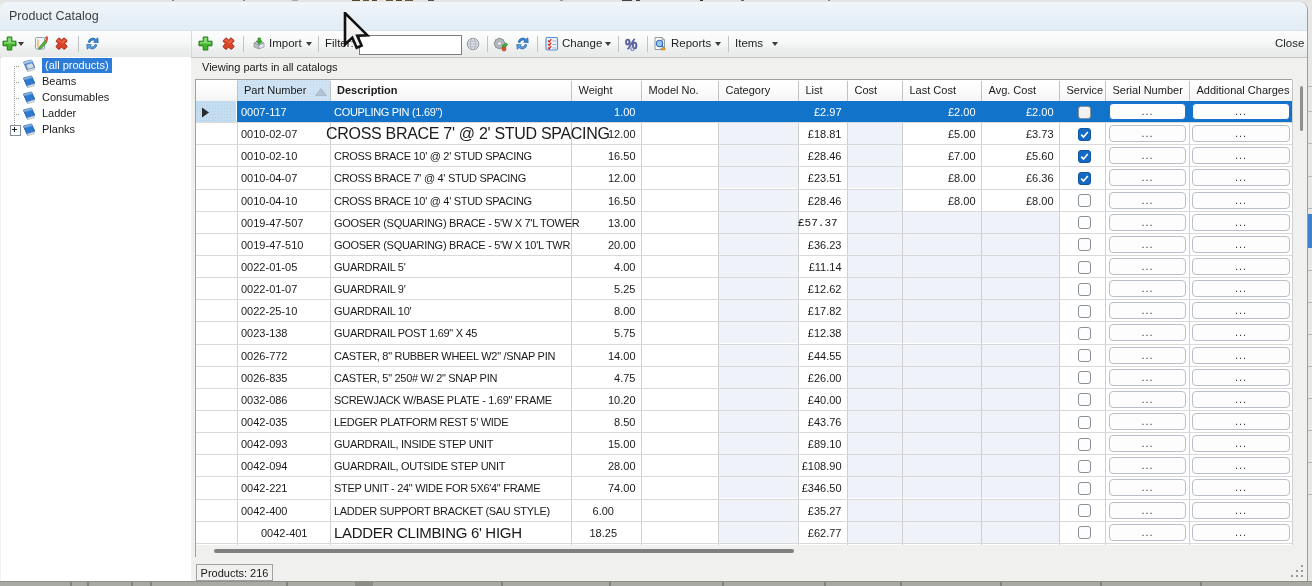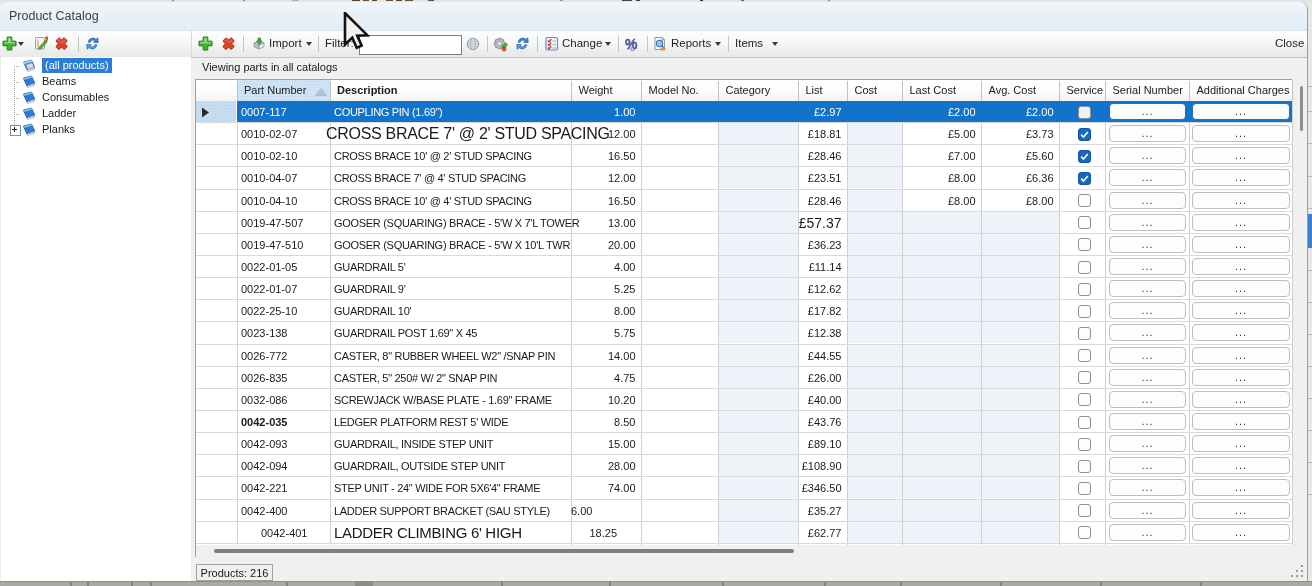--- a/index.html
+++ b/index.html
@@ -317,21 +317,21 @@
 <div class="a" style="left:1109px;top:191.6px;width:77px;height:17.1px;background:#fdfdfd;border:1px solid #b9bfc7;border-radius:4px;box-sizing:border-box;text-align:center;font-size:11px;color:#3a3a3a;line-height:14.1px;letter-spacing:1px;">...</div>
 <div class="a" style="left:1192px;top:191.6px;width:98px;height:17.1px;background:#fdfdfd;border:1px solid #b9bfc7;border-radius:4px;box-sizing:border-box;text-align:center;font-size:11px;color:#3a3a3a;line-height:14.1px;letter-spacing:1px;">...</div>
 <div class="a" style="left:719px;top:211.7px;width:79px;height:21.1px;background:#eff2f9;"></div>
 <div class="a" style="left:848px;top:211.7px;width:54px;height:21.1px;background:#eff2f9;"></div>
 <div class="a" style="left:903px;top:211.7px;width:78px;height:21.1px;background:#eff2f9;"></div>
 <div class="a" style="left:982px;top:211.7px;width:77px;height:21.1px;background:#eff2f9;"></div>
 <div class="a" style="left:196px;top:232.8px;width:1096px;height:1px;background:#d9d9d9;"></div>
 <div class="a txt" style="left:241px;top:211.7px;height:22.1px;line-height:22.1px;font-size:11px;letter-spacing:0px;color:#1a1a1a;">0019-47-507</div>
 <div class="a txt" style="left:334px;top:211.7px;height:22.1px;line-height:22.1px;font-size:11px;letter-spacing:-0.3px;color:#1a1a1a;">GOOSER (SQUARING) BRACE - 5'W X 7'L TOWER</div>
 <div class="a txt" style="left:571px;top:211.7px;width:64.5px;height:22.1px;line-height:22.1px;font-size:11px;color:#1a1a1a;text-align:right;">13.00</div>
-<div class="a txt" style="left:798px;top:211.7px;width:43.5px;height:22.1px;line-height:22.1px;font-size:14px;color:#1a1a1a;text-align:right;">£57.37</div>
+<div class="a txt" style="left:798px;top:211.7px;width:43.5px;height:22.1px;line-height:22.1px;font-size:11px;color:#1a1a1a;font-family:Liberation Mono, monospace;">£57.37</div>
 <div class="a txt" style="left:902px;top:211.7px;width:73.5px;height:22.1px;line-height:22.1px;font-size:11px;color:#1a1a1a;text-align:right;"></div>
 <div class="a txt" style="left:981px;top:211.7px;width:72.5px;height:22.1px;line-height:22.1px;font-size:11px;color:#1a1a1a;text-align:right;"></div>
 <div class="a" style="left:1078px;top:216.3px;width:13px;height:13px;background:#fdfdfd;border-radius:3px;border:1px solid #8a9097;box-sizing:border-box;"></div>
 <div class="a" style="left:1109px;top:213.7px;width:77px;height:17.1px;background:#fdfdfd;border:1px solid #b9bfc7;border-radius:4px;box-sizing:border-box;text-align:center;font-size:11px;color:#3a3a3a;line-height:14.1px;letter-spacing:1px;">...</div>
 <div class="a" style="left:1192px;top:213.7px;width:98px;height:17.1px;background:#fdfdfd;border:1px solid #b9bfc7;border-radius:4px;box-sizing:border-box;text-align:center;font-size:11px;color:#3a3a3a;line-height:14.1px;letter-spacing:1px;">...</div>
 <div class="a" style="left:719px;top:233.8px;width:79px;height:21.1px;background:#eff2f9;"></div>
 <div class="a" style="left:848px;top:233.8px;width:54px;height:21.1px;background:#eff2f9;"></div>
 <div class="a" style="left:903px;top:233.8px;width:78px;height:21.1px;background:#eff2f9;"></div>
 <div class="a" style="left:982px;top:233.8px;width:77px;height:21.1px;background:#eff2f9;"></div>
 <div class="a" style="left:196px;top:255px;width:1096px;height:1px;background:#d9d9d9;"></div>
@@ -440,21 +440,21 @@
 <div class="a txt" style="left:902px;top:388.8px;width:73.5px;height:22.1px;line-height:22.1px;font-size:11px;color:#1a1a1a;text-align:right;"></div>
 <div class="a txt" style="left:981px;top:388.8px;width:72.5px;height:22.1px;line-height:22.1px;font-size:11px;color:#1a1a1a;text-align:right;"></div>
 <div class="a" style="left:1078px;top:393.4px;width:13px;height:13px;background:#fdfdfd;border-radius:3px;border:1px solid #8a9097;box-sizing:border-box;"></div>
 <div class="a" style="left:1109px;top:390.8px;width:77px;height:17.1px;background:#fdfdfd;border:1px solid #b9bfc7;border-radius:4px;box-sizing:border-box;text-align:center;font-size:11px;color:#3a3a3a;line-height:14.1px;letter-spacing:1px;">...</div>
 <div class="a" style="left:1192px;top:390.8px;width:98px;height:17.1px;background:#fdfdfd;border:1px solid #b9bfc7;border-radius:4px;box-sizing:border-box;text-align:center;font-size:11px;color:#3a3a3a;line-height:14.1px;letter-spacing:1px;">...</div>
 <div class="a" style="left:719px;top:411px;width:79px;height:21.1px;background:#eff2f9;"></div>
 <div class="a" style="left:848px;top:411px;width:54px;height:21.1px;background:#eff2f9;"></div>
 <div class="a" style="left:903px;top:411px;width:78px;height:21.1px;background:#eff2f9;"></div>
 <div class="a" style="left:982px;top:411px;width:77px;height:21.1px;background:#eff2f9;"></div>
 <div class="a" style="left:196px;top:432.1px;width:1096px;height:1px;background:#d9d9d9;"></div>
-<div class="a txt" style="left:241px;top:411px;height:22.1px;line-height:22.1px;font-size:11px;letter-spacing:0px;color:#1a1a1a;font-weight:bold;">0042-035</div>
+<div class="a txt" style="left:241px;top:411px;height:22.1px;line-height:22.1px;font-size:11px;letter-spacing:0px;color:#1a1a1a;">0042-035</div>
 <div class="a txt" style="left:334px;top:411px;height:22.1px;line-height:22.1px;font-size:11px;letter-spacing:-0.3px;color:#1a1a1a;">LEDGER PLATFORM REST 5' WIDE</div>
 <div class="a txt" style="left:571px;top:411px;width:64.5px;height:22.1px;line-height:22.1px;font-size:11px;color:#1a1a1a;text-align:right;">8.50</div>
 <div class="a txt" style="left:798px;top:411px;width:43.5px;height:22.1px;line-height:22.1px;font-size:11px;color:#1a1a1a;text-align:right;">£43.76</div>
 <div class="a txt" style="left:902px;top:411px;width:73.5px;height:22.1px;line-height:22.1px;font-size:11px;color:#1a1a1a;text-align:right;"></div>
 <div class="a txt" style="left:981px;top:411px;width:72.5px;height:22.1px;line-height:22.1px;font-size:11px;color:#1a1a1a;text-align:right;"></div>
 <div class="a" style="left:1078px;top:415.5px;width:13px;height:13px;background:#fdfdfd;border-radius:3px;border:1px solid #8a9097;box-sizing:border-box;"></div>
 <div class="a" style="left:1109px;top:413px;width:77px;height:17.1px;background:#fdfdfd;border:1px solid #b9bfc7;border-radius:4px;box-sizing:border-box;text-align:center;font-size:11px;color:#3a3a3a;line-height:14.1px;letter-spacing:1px;">...</div>
 <div class="a" style="left:1192px;top:413px;width:98px;height:17.1px;background:#fdfdfd;border:1px solid #b9bfc7;border-radius:4px;box-sizing:border-box;text-align:center;font-size:11px;color:#3a3a3a;line-height:14.1px;letter-spacing:1px;">...</div>
 <div class="a" style="left:719px;top:433.1px;width:79px;height:21.1px;background:#eff2f9;"></div>
 <div class="a" style="left:848px;top:433.1px;width:54px;height:21.1px;background:#eff2f9;"></div>
@@ -498,21 +498,21 @@
 <div class="a" style="left:1078px;top:481.9px;width:13px;height:13px;background:#fdfdfd;border-radius:3px;border:1px solid #8a9097;box-sizing:border-box;"></div>
 <div class="a" style="left:1109px;top:479.4px;width:77px;height:17.1px;background:#fdfdfd;border:1px solid #b9bfc7;border-radius:4px;box-sizing:border-box;text-align:center;font-size:11px;color:#3a3a3a;line-height:14.1px;letter-spacing:1px;">...</div>
 <div class="a" style="left:1192px;top:479.4px;width:98px;height:17.1px;background:#fdfdfd;border:1px solid #b9bfc7;border-radius:4px;box-sizing:border-box;text-align:center;font-size:11px;color:#3a3a3a;line-height:14.1px;letter-spacing:1px;">...</div>
 <div class="a" style="left:719px;top:499.5px;width:79px;height:21.1px;background:#eff2f9;"></div>
 <div class="a" style="left:848px;top:499.5px;width:54px;height:21.1px;background:#eff2f9;"></div>
 <div class="a" style="left:903px;top:499.5px;width:78px;height:21.1px;background:#eff2f9;"></div>
 <div class="a" style="left:982px;top:499.5px;width:77px;height:21.1px;background:#eff2f9;"></div>
 <div class="a" style="left:196px;top:520.7px;width:1096px;height:1px;background:#d9d9d9;"></div>
 <div class="a txt" style="left:241px;top:499.5px;height:22.1px;line-height:22.1px;font-size:11px;letter-spacing:0px;color:#1a1a1a;">0042-400</div>
 <div class="a txt" style="left:334px;top:499.5px;height:22.1px;line-height:22.1px;font-size:11px;letter-spacing:-0.3px;color:#1a1a1a;">LADDER SUPPORT BRACKET (SAU STYLE)</div>
-<div class="a txt" style="left:571px;top:499.5px;width:64.5px;height:22.1px;line-height:22.1px;font-size:11px;color:#1a1a1a;text-align:left;">6.00</div>
+<div class="a txt" style="left:571px;top:499.5px;width:64.5px;height:22.1px;line-height:22.1px;font-size:11px;color:#1a1a1a;text-align:center;">6.00</div>
 <div class="a txt" style="left:798px;top:499.5px;width:43.5px;height:22.1px;line-height:22.1px;font-size:11px;color:#1a1a1a;text-align:right;">£35.27</div>
 <div class="a txt" style="left:902px;top:499.5px;width:73.5px;height:22.1px;line-height:22.1px;font-size:11px;color:#1a1a1a;text-align:right;"></div>
 <div class="a txt" style="left:981px;top:499.5px;width:72.5px;height:22.1px;line-height:22.1px;font-size:11px;color:#1a1a1a;text-align:right;"></div>
 <div class="a" style="left:1078px;top:504.1px;width:13px;height:13px;background:#fdfdfd;border-radius:3px;border:1px solid #8a9097;box-sizing:border-box;"></div>
 <div class="a" style="left:1109px;top:501.5px;width:77px;height:17.1px;background:#fdfdfd;border:1px solid #b9bfc7;border-radius:4px;box-sizing:border-box;text-align:center;font-size:11px;color:#3a3a3a;line-height:14.1px;letter-spacing:1px;">...</div>
 <div class="a" style="left:1192px;top:501.5px;width:98px;height:17.1px;background:#fdfdfd;border:1px solid #b9bfc7;border-radius:4px;box-sizing:border-box;text-align:center;font-size:11px;color:#3a3a3a;line-height:14.1px;letter-spacing:1px;">...</div>
 <div class="a" style="left:719px;top:521.7px;width:79px;height:21.1px;background:#eff2f9;"></div>
 <div class="a" style="left:848px;top:521.7px;width:54px;height:21.1px;background:#eff2f9;"></div>
 <div class="a" style="left:903px;top:521.7px;width:78px;height:21.1px;background:#eff2f9;"></div>
 <div class="a" style="left:982px;top:521.7px;width:77px;height:21.1px;background:#eff2f9;"></div>

